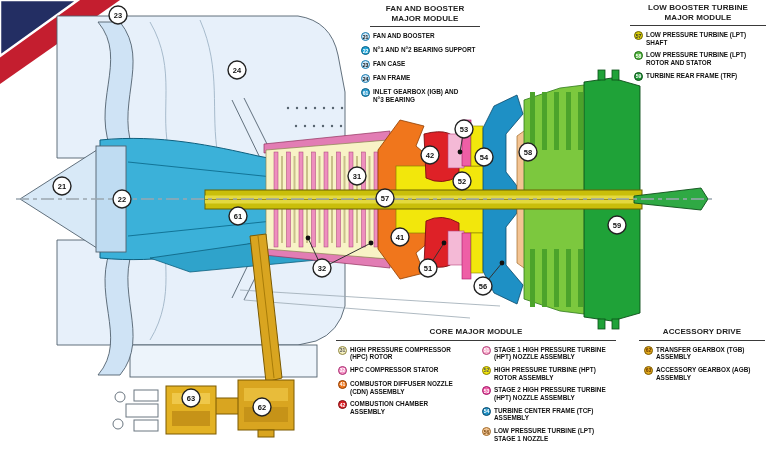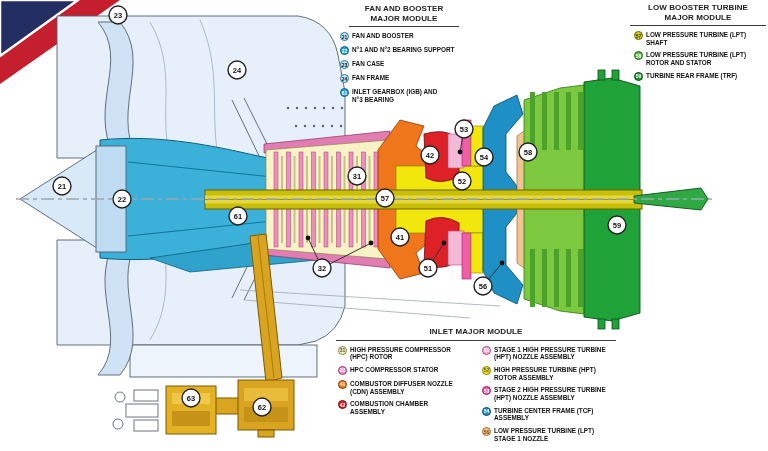--- a/index.html
+++ b/index.html
@@ -232,21 +232,21 @@
           <circle cx="262" cy="407" r="9" fill="#fff" stroke="#222" stroke-width="1.4"></circle>
           <text x="262" y="409.7" text-anchor="middle" font-size="7.5" font-weight="bold" font-family="&quot;Liberation Sans&quot;, sans-serif" fill="#111">62</text>
         </g>
         <g>
           <circle cx="191" cy="398" r="9" fill="#fff" stroke="#222" stroke-width="1.4"></circle>
           <text x="191" y="400.7" text-anchor="middle" font-size="7.5" font-weight="bold" font-family="&quot;Liberation Sans&quot;, sans-serif" fill="#111">63</text>
         </g>
       </g>
   </svg>
 
-  <div class="legend" style="left:335px;top:4px;width:138px;">
+  <div class="legend" style="left:356px;top:4px;width:138px;">
     <div class="lg-title">
       <div>FAN AND BOOSTER</div>
       <div>MAJOR MODULE</div>
     </div>
     <div class="lg-rule" style="margin:3px 14px 5px 14px;"></div>
     <div class="lg-items" style="padding-left:5px;">
         <div class="lg-item">
           <span class="lg-circle" style="background: rgb(205, 230, 247); border-color: rgb(23, 121, 173); color: rgb(17, 17, 17);">21</span>
           <div class="lg-text">
             <div>FAN AND BOOSTER</div>
@@ -304,21 +304,21 @@
         <div class="lg-item">
           <span class="lg-circle" style="background: rgb(29, 151, 52); border-color: rgb(12, 79, 24); color: rgb(255, 255, 255);">59</span>
           <div class="lg-text">
             <div>TURBINE REAR FRAME (TRF)</div>
           </div>
         </div>
       </div>
   </div>
 
   <div class="legend" style="left:334px;top:327px;width:284px;">
-    <div class="lg-title">INLET MAJOR MODULE</div>
+    <div class="lg-title">CORE MAJOR MODULE</div>
     <div class="lg-rule"></div>
     <div class="lg-cols">
       <div class="lg-items" style="padding-left:4px;">
           <div class="lg-item">
             <span class="lg-circle" style="background: rgb(245, 240, 194); border-color: rgb(143, 134, 64); color: rgb(85, 85, 85);">31</span>
             <div class="lg-text">
               <div>HIGH PRESSURE COMPRESSOR</div>
               <div>(HPC) ROTOR</div>
             </div>
           </div>
@@ -376,14 +376,34 @@
             <span class="lg-circle" style="background: rgb(243, 196, 147); border-color: rgb(160, 106, 40); color: rgb(122, 74, 18);">56</span>
             <div class="lg-text">
               <div>LOW PRESSURE TURBINE (LPT)</div>
               <div>STAGE 1 NOZZLE</div>
             </div>
           </div>
         </div>
     </div>
   </div>
 
+  <div class="legend" style="left:637px;top:327px;width:130px;">
+    <div class="lg-title">ACCESSORY DRIVE</div>
+    <div class="lg-rule"></div>
+    <div class="lg-items" style="padding-left:7px;">
+        <div class="lg-item">
+          <span class="lg-circle" style="background: rgb(226, 169, 29); border-color: rgb(124, 90, 0); color: rgb(107, 58, 0);">62</span>
+          <div class="lg-text">
+            <div>TRANSFER GEARBOX (TGB)</div>
+            <div>ASSEMBLY</div>
+          </div>
+        </div>
+        <div class="lg-item">
+          <span class="lg-circle" style="background: rgb(226, 169, 29); border-color: rgb(124, 90, 0); color: rgb(107, 58, 0);">63</span>
+          <div class="lg-text">
+            <div>ACCESSORY GEARBOX (AGB)</div>
+            <div>ASSEMBLY</div>
+          </div>
+        </div>
+      </div>
+  </div>
 
 </div>
 
 </body></html>

